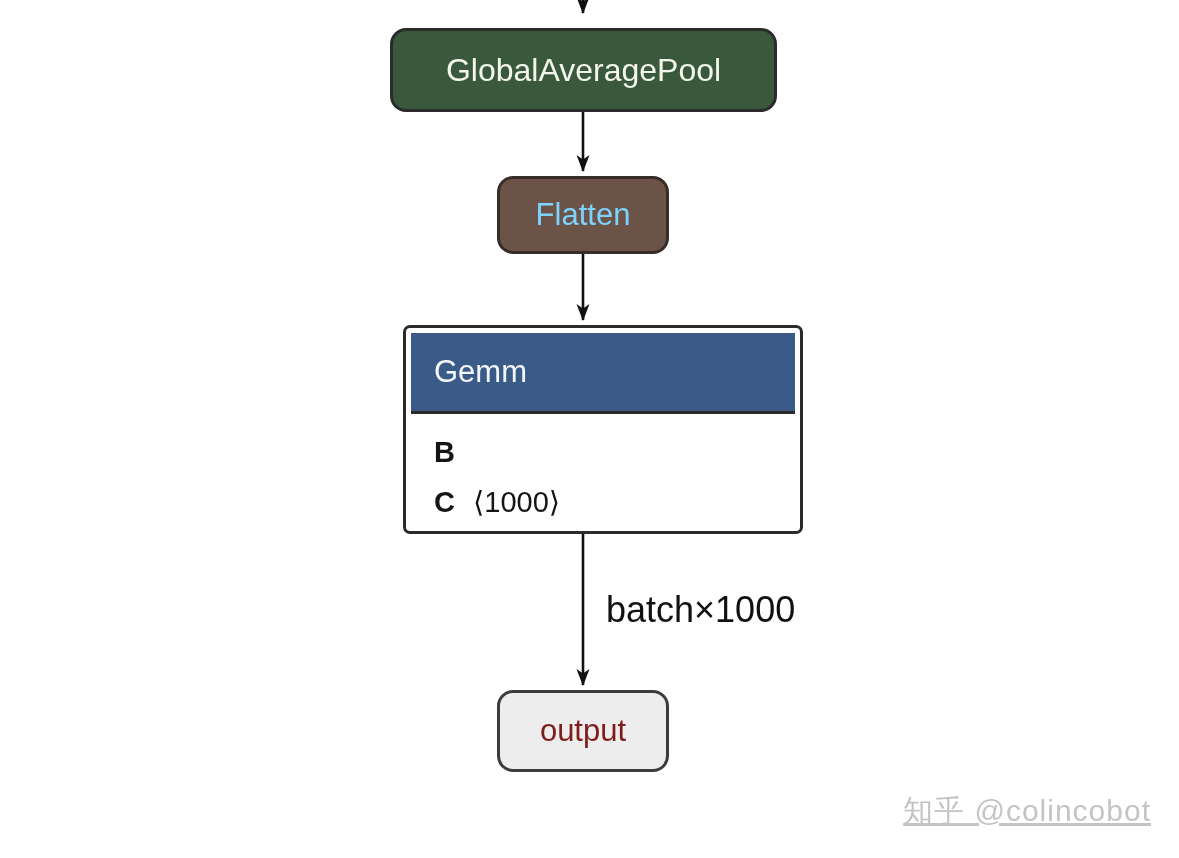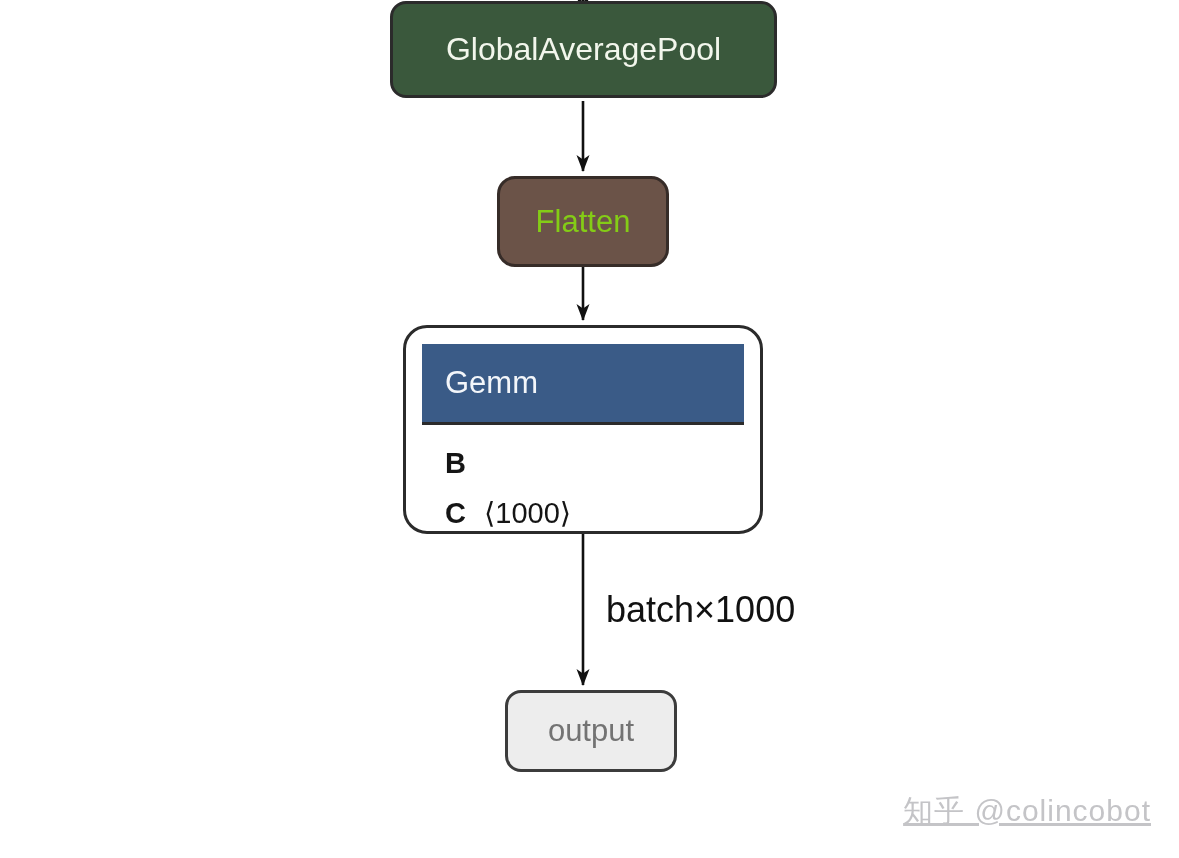--- a/index.html
+++ b/index.html
@@ -27,40 +27,39 @@
     position: absolute;
     box-sizing: border-box;
     display: flex;
     align-items: center;
     justify-content: center;
     border: 3px solid #2b2b2b;
     border-radius: 16px;
     cursor: pointer;
   }
   .node-gap {
-    left: 390px; top: 1px; width: 387px; height: 97px;
+    left: 390px; top: 28px; width: 387px; height: 84px;
     background: #3a583c;
     color: #f2f6ec;
     font-size: 32px;
   }
   .node-flatten {
-    left: 497px; top: 176px; width: 172px; height: 91px;
+    left: 497px; top: 176px; width: 172px; height: 78px;
     background: #6b5348;
     border-color: #362c28;
-    color: #84cc16;
+    color: #7dd3fc;
     font-size: 31px;
-    border-radius: 18px;
   }
   .node-gemm {
-    left: 403px; top: 325px; width: 360px; height: 209px;
+    left: 403px; top: 325px; width: 400px; height: 209px;
     background: #ffffff;
-    border-radius: 24px;
+    border-radius: 7px;
     display: block;
     overflow: hidden;
-    padding: 16px;
+    padding: 5px;
   }
   .gemm-header {
     box-sizing: border-box;
     height: 81px;
     background: #3a5b87;
     border-bottom: 3px solid #2b2b2b;
     display: flex;
     align-items: center;
     padding: 0 23px;
     color: #f3f6fa;
@@ -79,23 +78,22 @@
     margin: 10px 0 16px 0;
   }
   .param-name {
     font-weight: bold;
     margin-right: 18px;
   }
   .node-output {
     left: 497px; top: 690px; width: 172px; height: 82px;
     background: #ededed;
     border-color: #3c3c3c;
-    color: #737373;
+    color: #7f1d1d;
     font-size: 31px;
-    margin-left: 8px;
   }
   .edge-label {
     position: absolute;
     left: 606px;
     top: 589px;
     font-size: 36px;
     color: #111111;
   }
   .watermark {
     position: absolute;

